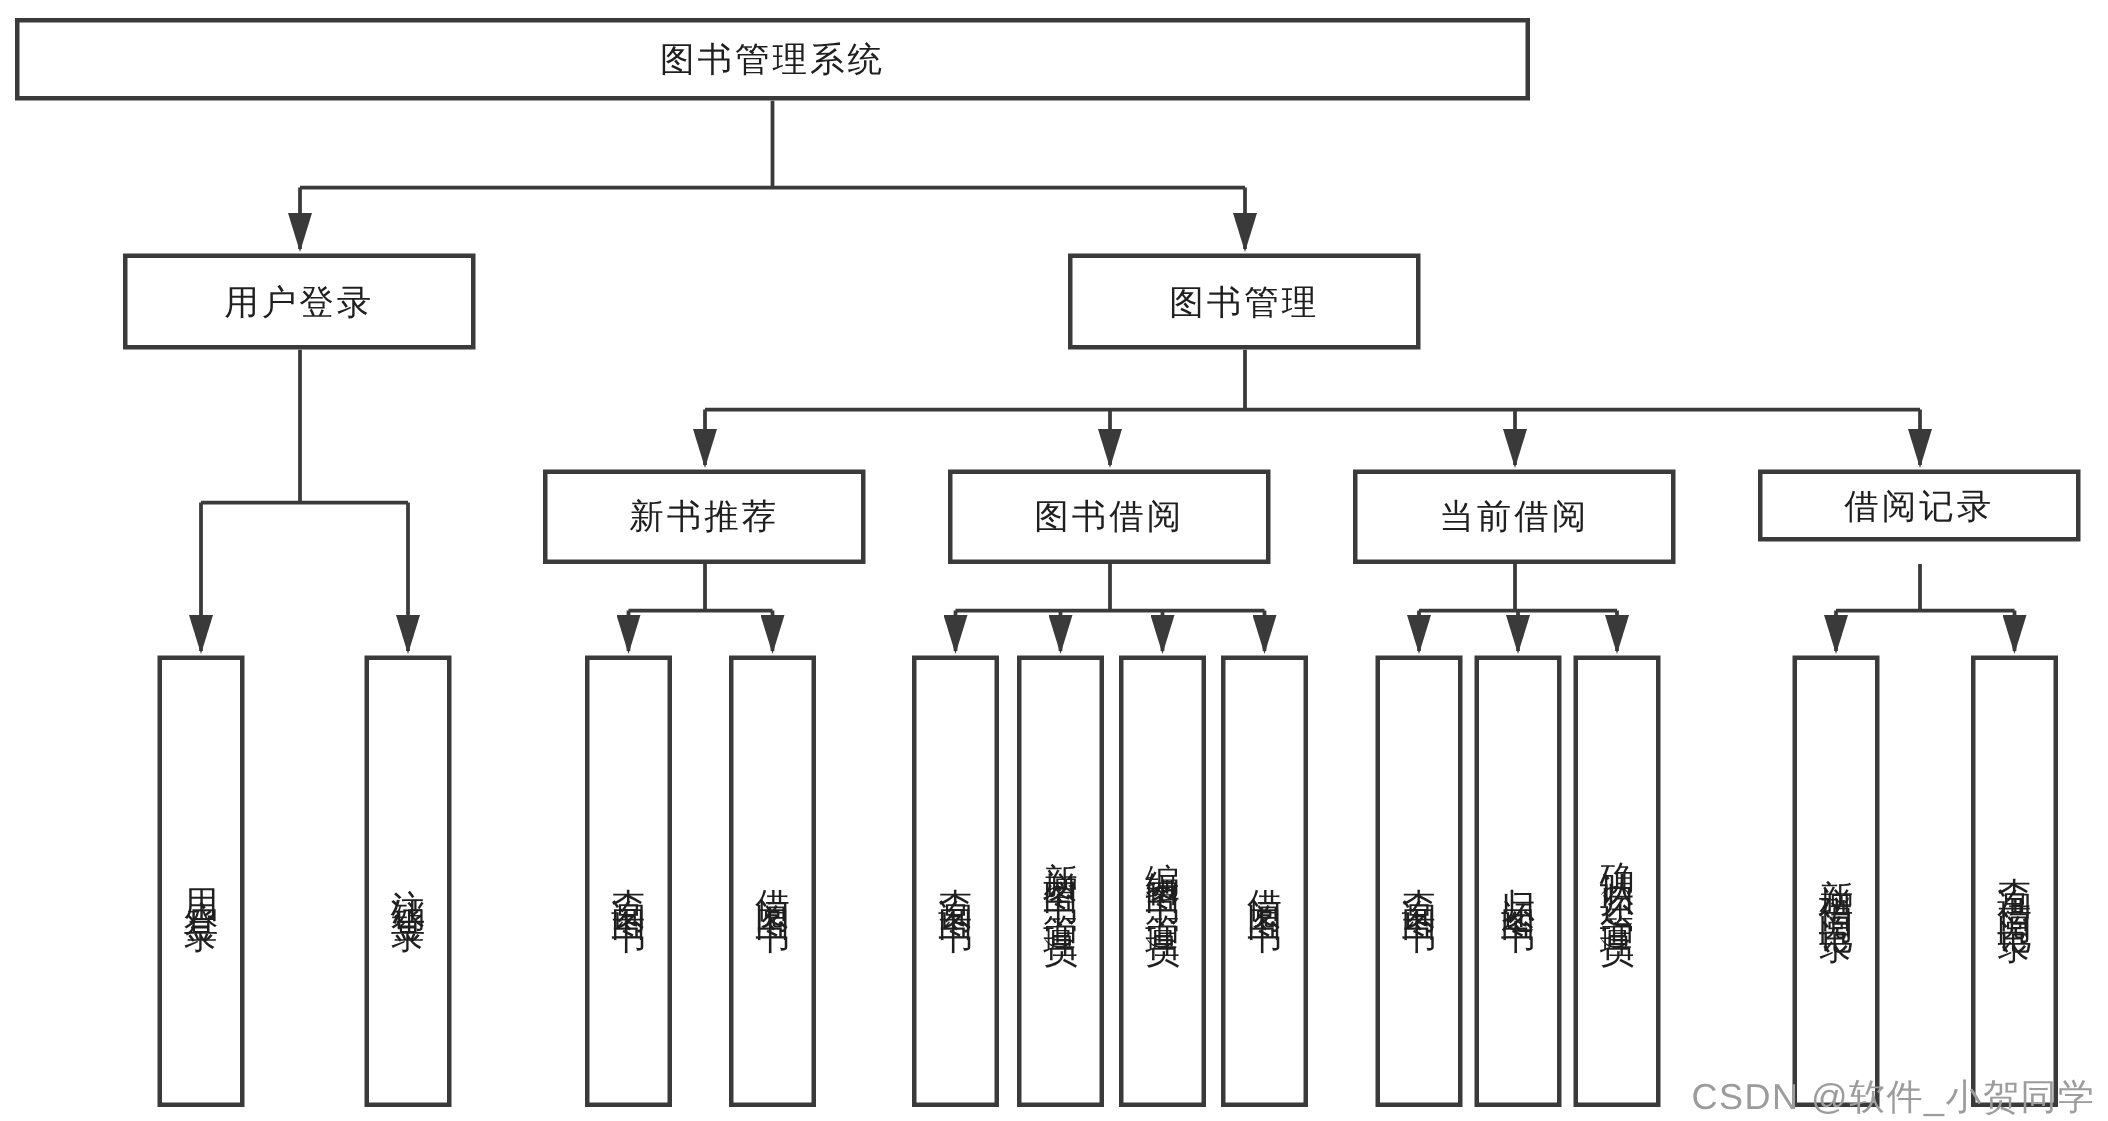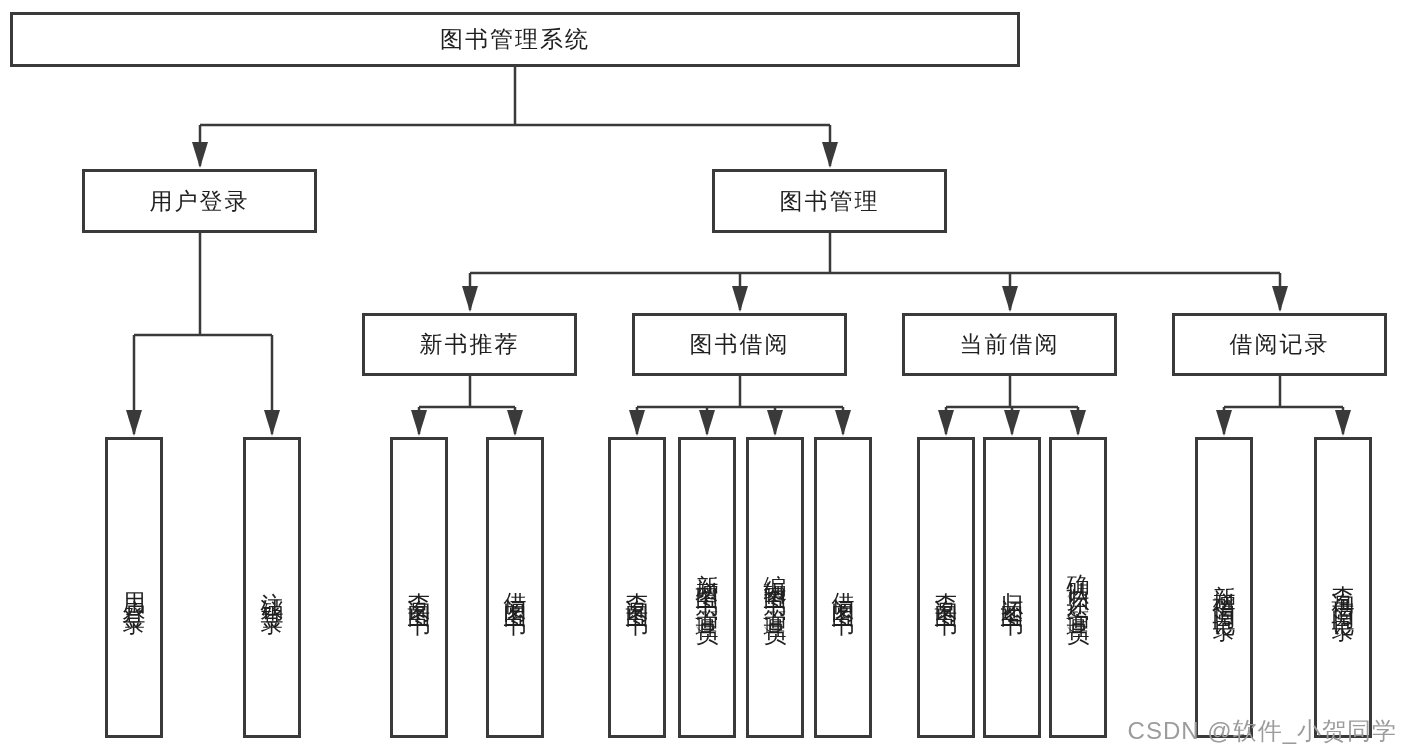--- a/index.html
+++ b/index.html
@@ -120,21 +120,21 @@
 
   <div class="box h" style="left:362px; top:313px; width:215px; height:63px;">
     <span class="lbl">新书推荐</span>
   </div>
   <div class="box h" style="left:632px; top:313px; width:215px; height:63px;">
     <span class="lbl">图书借阅</span>
   </div>
   <div class="box h" style="left:902px; top:313px; width:215px; height:63px;">
     <span class="lbl">当前借阅</span>
   </div>
-  <div class="box h" style="left:1172px; top:313px; width:215px; height:63px;">
+  <div class="box h" style="left:1172px; top:313px; width:215px; height:48px;">
     <span class="lbl">借阅记录</span>
   </div>
 
   <div class="box v" style="left:105px; top:437px; width:58px; height:301px;">
     <span class="lbl">用户登录</span>
   </div>
   <div class="box v" style="left:243px; top:437px; width:58px; height:301px;">
     <span class="lbl">注销登录</span>
   </div>
   <div class="box v" style="left:390px; top:437px; width:58px; height:301px;">

